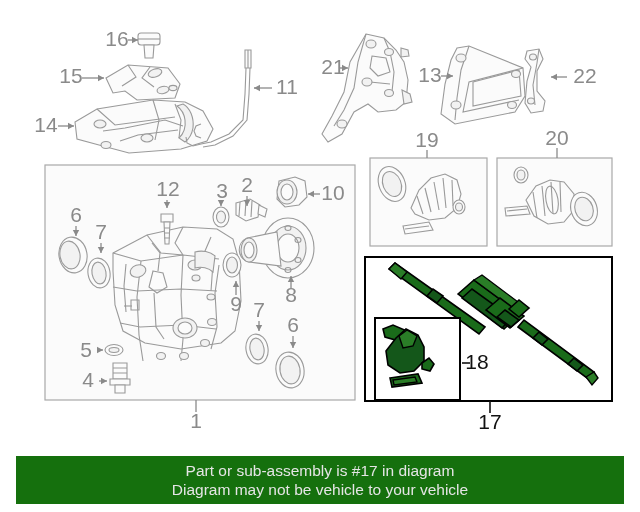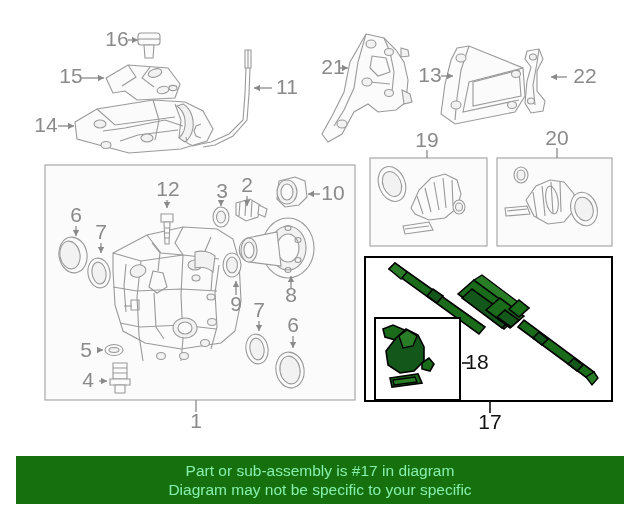--- a/index.html
+++ b/index.html
@@ -94,21 +94,21 @@
     width: 608px;
     height: 48px;
     background: #15700d;
     display: flex;
     flex-direction: column;
     align-items: center;
     justify-content: center;
     box-sizing: border-box;
   }
   .banner-line {
-    color: #86efac;
+    color: #e5e5e5;
     font-family: "Liberation Sans", sans-serif;
     font-size: 15.5px;
     line-height: 19px;
     white-space: nowrap;
   }
 </style>
 </head>
 <body>
 
 <div id="stage">
@@ -424,16 +424,16 @@
         <text class="lbl" x="427" y="141">19</text>
         <text class="lbl" x="557" y="139">20</text>
         <text class="lbl" x="333" y="68">21</text>
         <text class="lbl" x="585" y="77">22</text>
       </g>
 
   </svg>
 
   <div class="banner">
     <div class="banner-line">Part or sub-assembly is #17 in diagram</div>
-    <div class="banner-line">Diagram may not be specific to your specific</div>
+    <div class="banner-line">Diagram may not be vehicle to your vehicle</div>
   </div>
 
 </div>
 
 </body></html>

